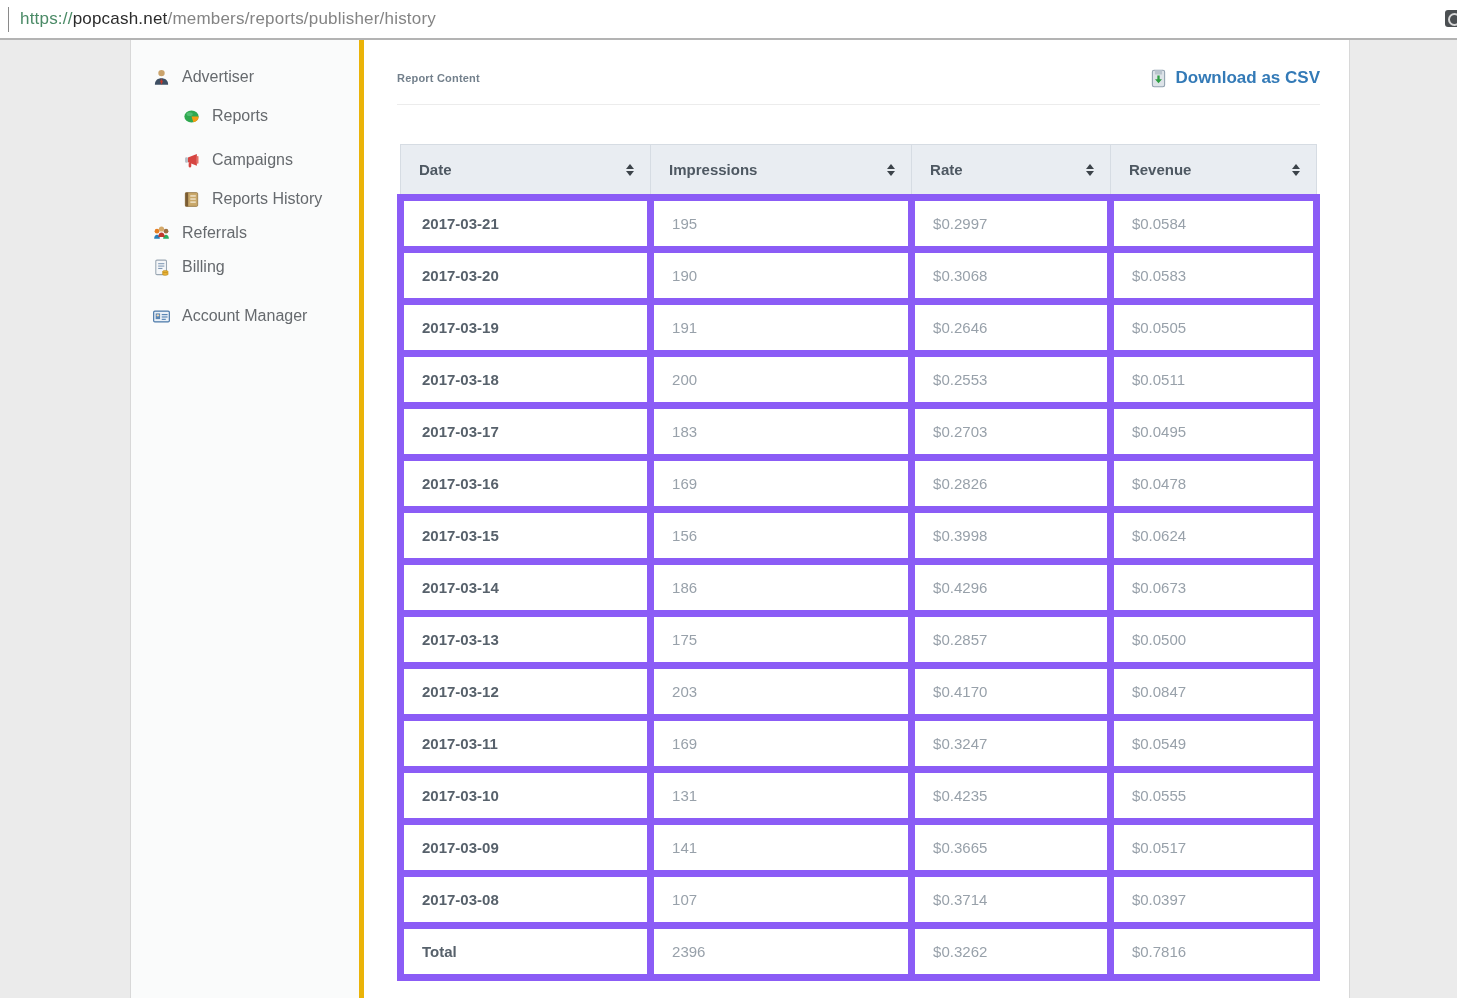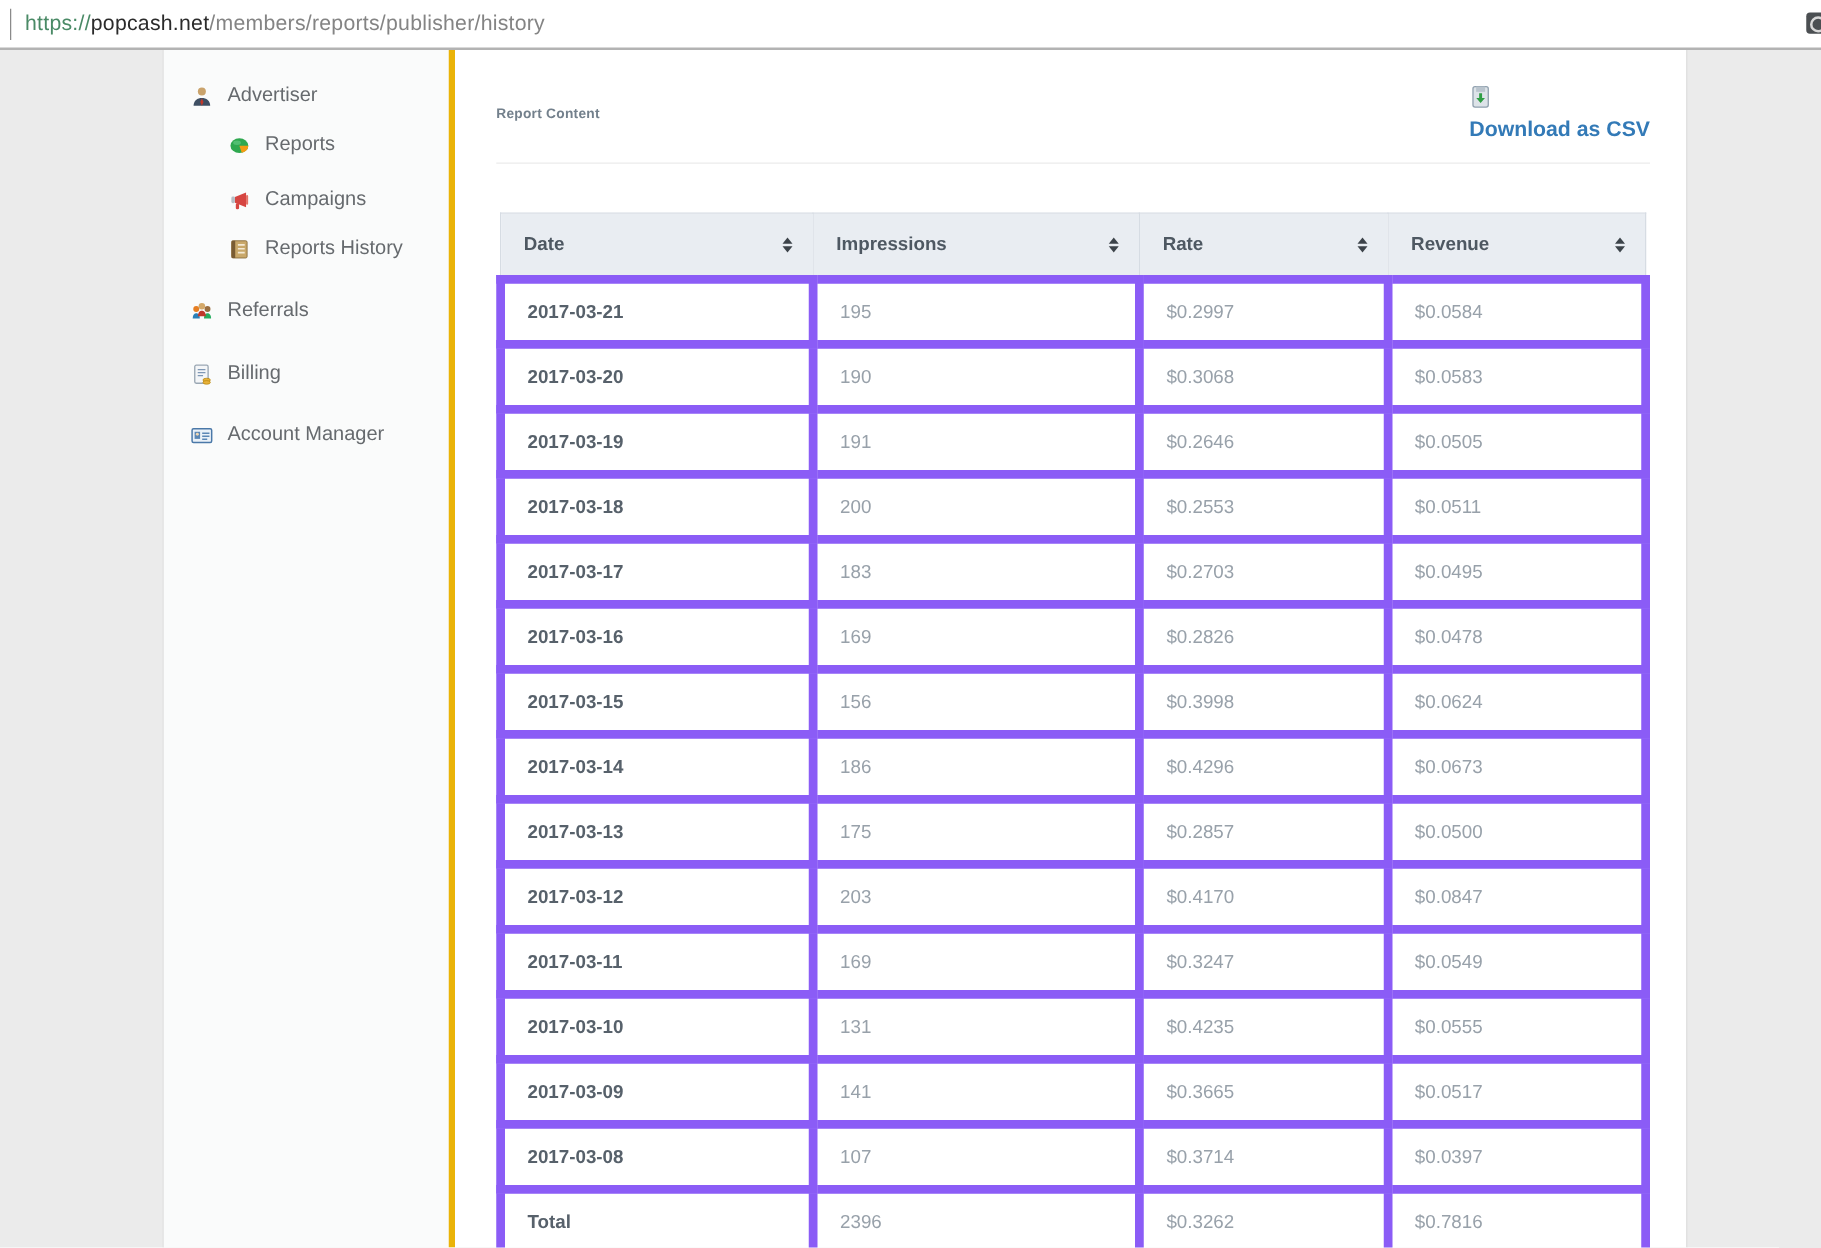--- a/index.html
+++ b/index.html
@@ -48,37 +48,37 @@
   }
   .side-item {
     display:flex; align-items:center; height:34px; padding-left:21px;
     color:#666a6e; font-size:16px; cursor:pointer; white-space:nowrap;
   }
   .side-item.sub { padding-left:51px; }
   .side-item .icn { width:19px; height:19px; margin-right:11px; flex:0 0 auto; }
   .side-item .icn svg { width:100%; height:100%; display:block; }
   .mt-sub-first { margin-top:10px; }
   .mt-sub { margin-top:5px; }
-  .mt-group { margin-top:16px; }
+  .mt-group { }
   .mt-group-sm { margin-top:15px; }
 
   
   .content {
     position:absolute; top:0; left:233px; right:0; bottom:0;
     padding:28px 29px 0 33px;
   }
   .content-header {
     display:flex; justify-content:space-between; align-items:center;
   }
   .page-title {
     font-size:11px; font-weight:bold; color:#73808c; letter-spacing:0.2px;
   }
   .download-link {
-    display:flex; align-items:flex-start; gap:7px; cursor:pointer;
-    color:#337ab7; font-size:17px; font-weight:bold; text-decoration:none;flex-direction:column;
+    display:flex; align-items:flex-end; gap:7px; cursor:pointer;
+    color:#337ab7; font-size:17px; font-weight:bold; text-decoration:none;
   }
   .heading-divider {
     margin-top:16px; border:none; border-top:1px solid #ececec; height:0;
   }
 
   
   table.report-table {
     width:100%; border-collapse:collapse; margin-top:39px; table-layout:fixed;
     font-size:15px;
   }

